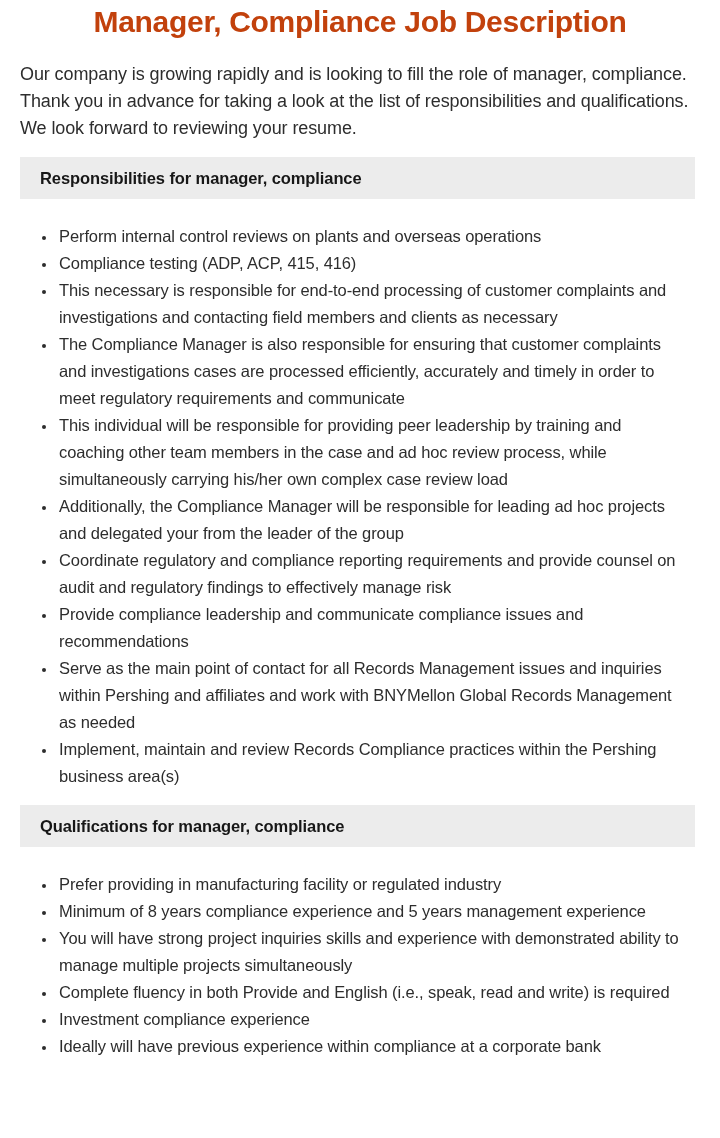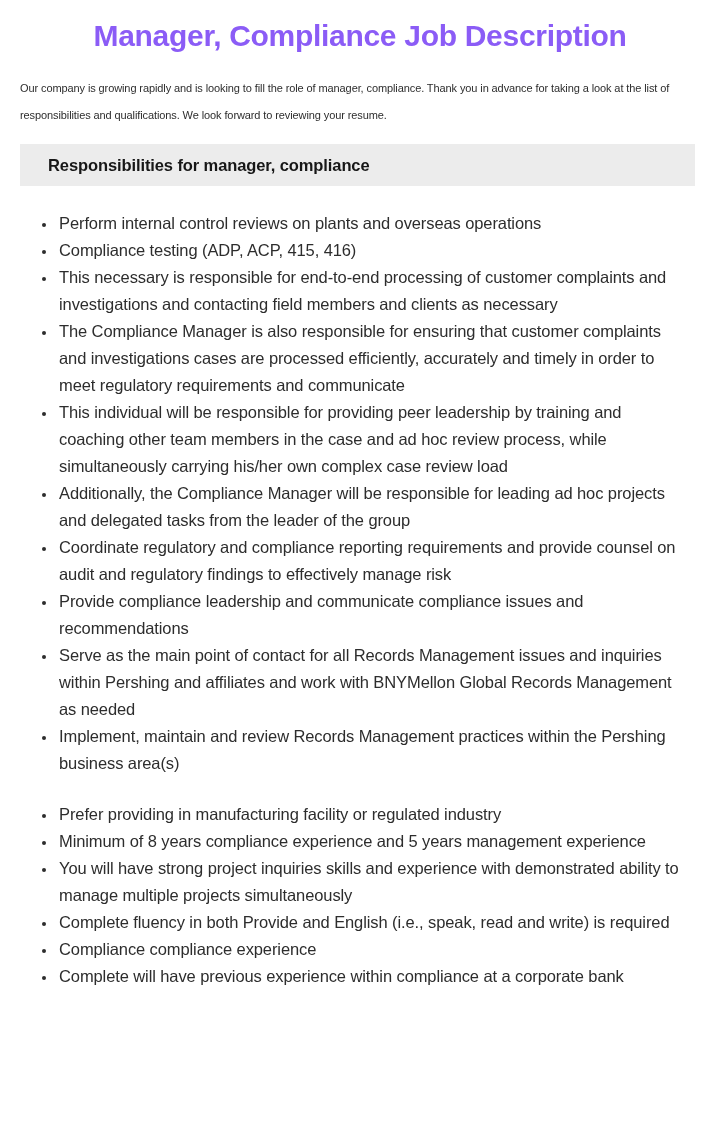--- a/index.html
+++ b/index.html
@@ -12,43 +12,43 @@
     width: 720px;
     height: 1138px;
     box-sizing: border-box;
     background: #ffffff;
     font-family: "Liberation Sans", sans-serif;
     color: #2d2d2d;
     overflow: hidden;
   }
   .page-title {
     margin: 0;
-    padding-top: 18px;
+    padding-top: 4px;
     font-size: 30px;
     line-height: 36px;
     font-weight: bold;
     letter-spacing: -0.3px;
     text-align: center;
-    color: #8b5cf6;
+    color: #c2410c;
   }
   .intro {
     margin: 21px 25px 0 20px;
-    font-size: 11px;
+    font-size: 18px;
     line-height: 27px;
     letter-spacing: -0.1px;
   }
   .section-header {
     margin: 15px 25px 0 20px;
     background: #ececec;
     font-size: 16.5px;
     line-height: 17px;
     font-weight: bold;
     letter-spacing: -0.1px;
     color: #171717;
-    padding: 13px 10px 12px 28px;
+    padding: 13px 10px 12px 20px;
   }
   .bullets {
     margin: 24px 34px 0 20px;
     padding: 0 0 0 37px;
     font-size: 16.5px;
     line-height: 27px;
     letter-spacing: -0.1px;
     list-style: disc outside;
   }
   .bullets li {
@@ -69,32 +69,33 @@
   <p class="intro">Our company is growing rapidly and is looking to fill the role of manager, compliance. Thank you in advance for taking a look at the list of responsibilities and qualifications. We look forward to reviewing your resume.</p>
 
   <section>
     <div class="section-header">Responsibilities for manager, compliance</div>
     <ul class="bullets">
         <li>Perform internal control reviews on plants and overseas operations</li>
         <li>Compliance testing (ADP, ACP, 415, 416)</li>
         <li>This necessary is responsible for end-to-end processing of customer complaints and investigations and contacting field members and clients as necessary</li>
         <li>The Compliance Manager is also responsible for ensuring that customer complaints and investigations cases are processed efficiently, accurately and timely in order to meet regulatory requirements and communicate</li>
         <li>This individual will be responsible for providing peer leadership by training and coaching other team members in the case and ad hoc review process, while simultaneously carrying his/her own complex case review load</li>
-        <li>Additionally, the Compliance Manager will be responsible for leading ad hoc projects and delegated tasks from the leader of the group</li>
+        <li>Additionally, the Compliance Manager will be responsible for leading ad hoc projects and delegated your from the leader of the group</li>
         <li>Coordinate regulatory and compliance reporting requirements and provide counsel on audit and regulatory findings to effectively manage risk</li>
         <li>Provide compliance leadership and communicate compliance issues and recommendations</li>
         <li>Serve as the main point of contact for all Records Management issues and inquiries within Pershing and affiliates and work with BNYMellon Global Records Management as needed</li>
-        <li>Implement, maintain and review Records Management practices within the Pershing business area(s)</li>
+        <li>Implement, maintain and review Records Compliance practices within the Pershing business area(s)</li>
       </ul>
   </section>
 
   <section>
+    <div class="section-header">Qualifications for manager, compliance</div>
     <ul class="bullets">
         <li>Prefer providing in manufacturing facility or regulated industry</li>
         <li>Minimum of 8 years compliance experience and 5 years management experience</li>
         <li>You will have strong project inquiries skills and experience with demonstrated ability to manage multiple projects simultaneously</li>
         <li>Complete fluency in both Provide and English (i.e., speak, read and write) is required</li>
-        <li>Compliance compliance experience</li>
-        <li>Complete will have previous experience within compliance at a corporate bank</li>
+        <li>Investment compliance experience</li>
+        <li>Ideally will have previous experience within compliance at a corporate bank</li>
       </ul>
   </section>
 
 </div>
 
 </body></html>

